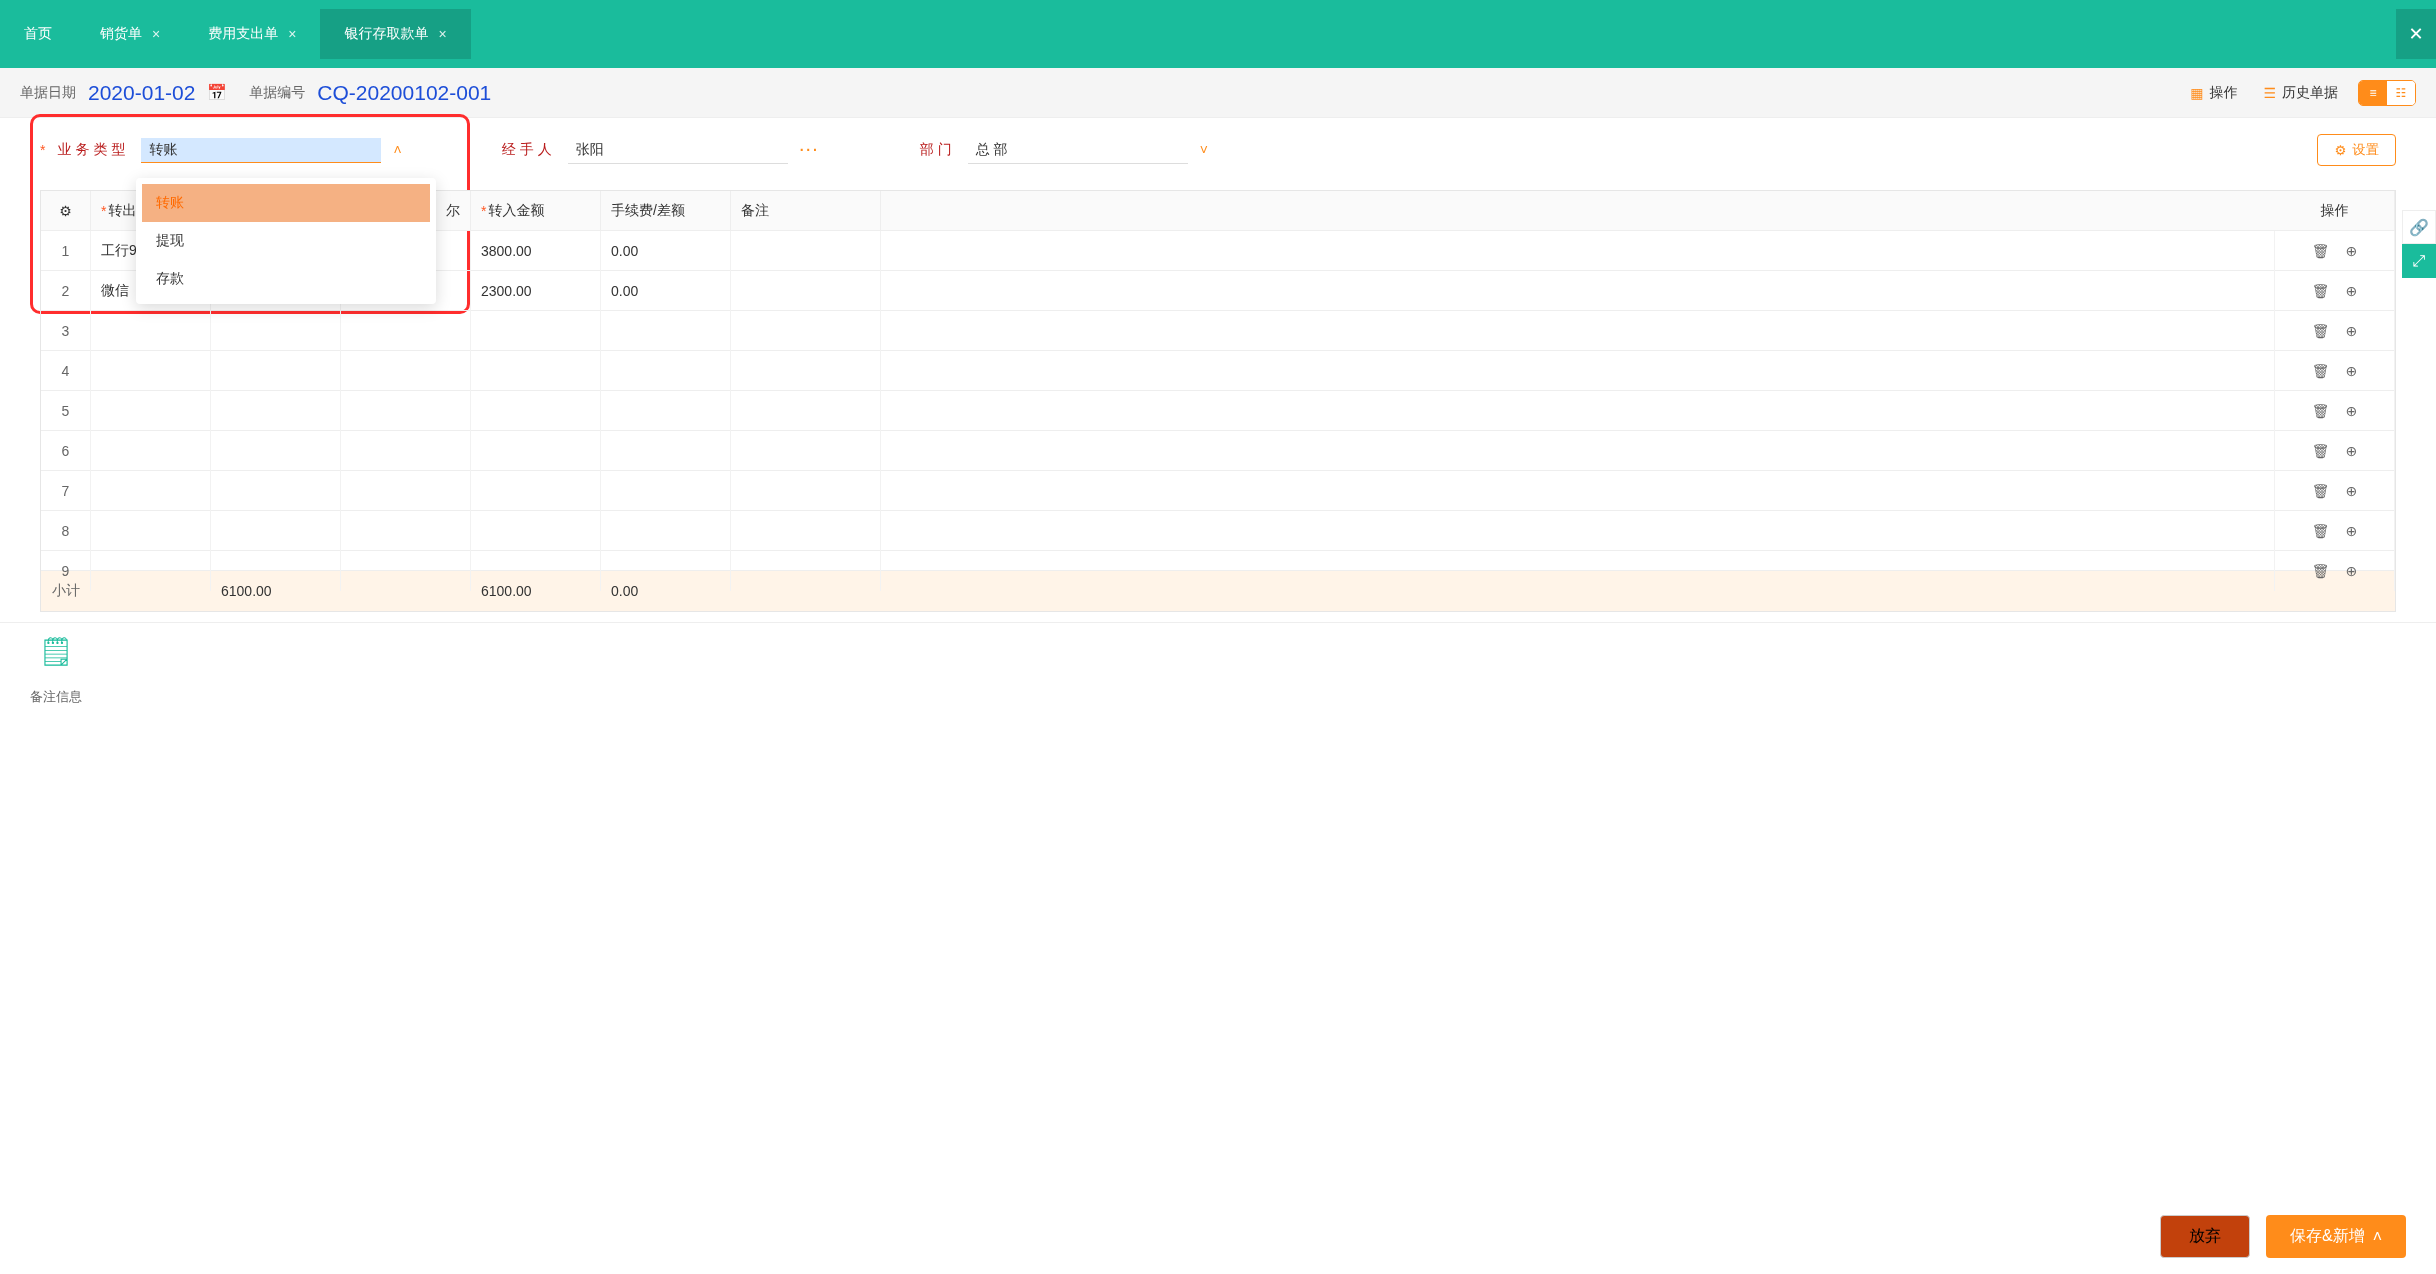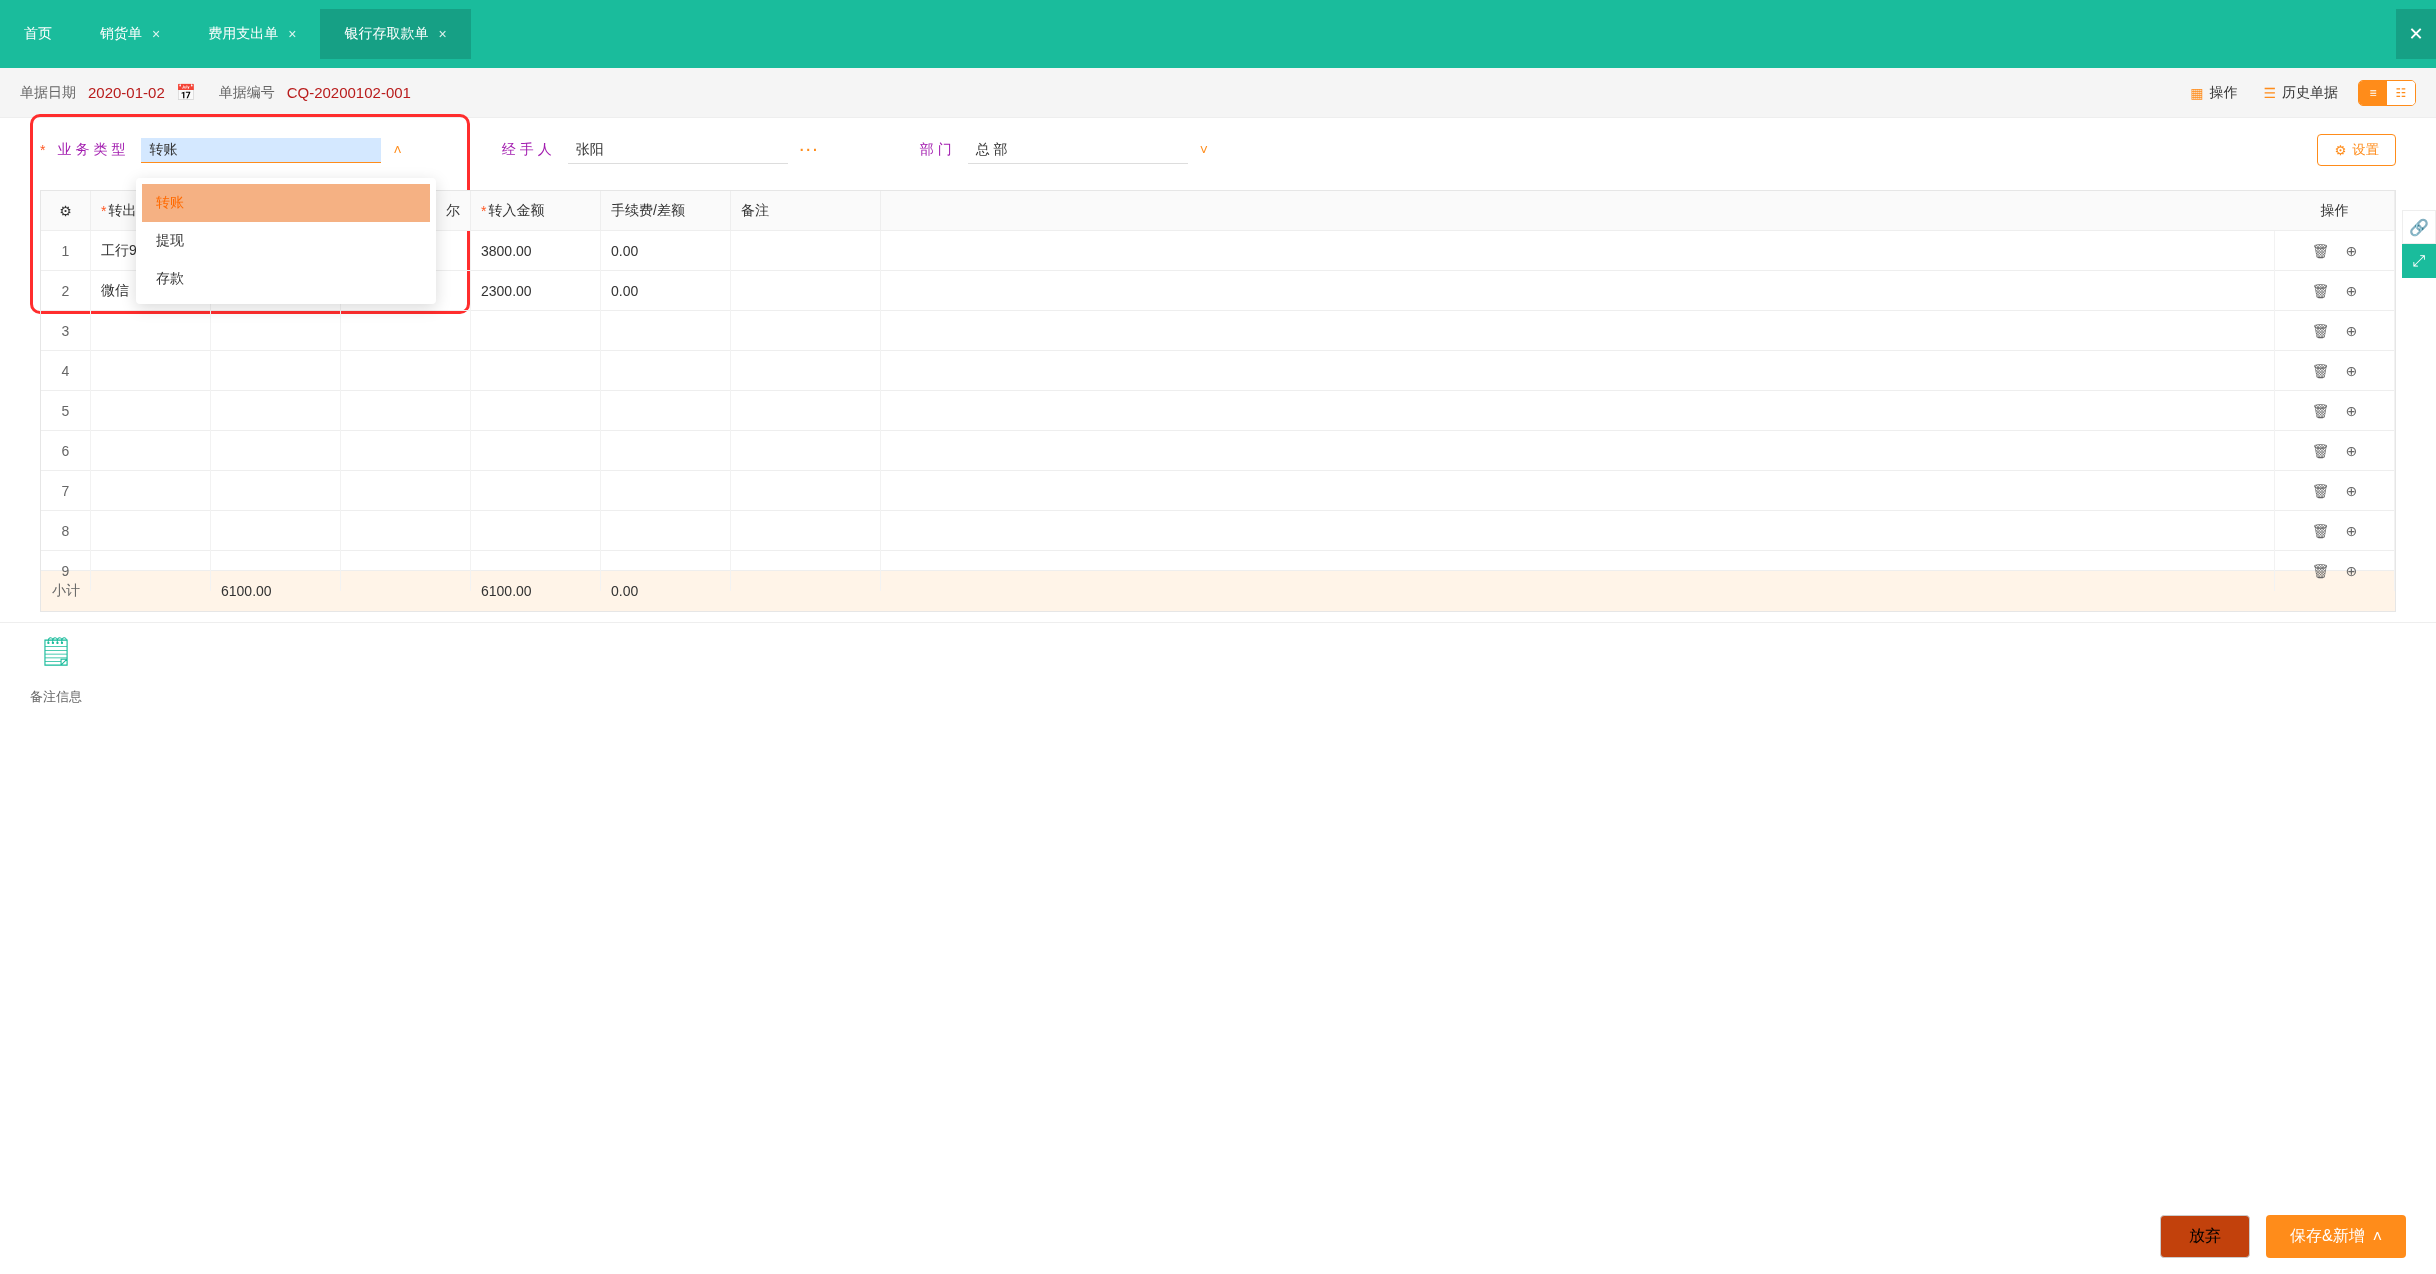--- a/index.html
+++ b/index.html
@@ -8,35 +8,35 @@
 
 .tab-bar { background: #1abc9c; height: 68px; display: flex; align-items: center; }
 .tab { padding: 0 24px; height: 50px; display: flex; align-items: center; color: #fff; cursor: pointer; gap: 10px; }
 .tab.active { background: #16a085; }
 .tab-close { color: #fff; font-size: 14px; opacity: 0.85; }
 .tab-bar-right { margin-left: auto; width: 40px; height: 50px; background: #16a085; display: flex; align-items: center; justify-content: center; color: #fff; font-size: 18px; cursor: pointer; }
 
 
 .toolbar { background: #f5f5f5; height: 50px; display: flex; align-items: center; padding: 0 20px; gap: 12px; border-bottom: 1px solid #eee; }
 .toolbar-label { color: #666; }
-.toolbar-value { color: #b91c1c; font-size: 15px; }
+.toolbar-value { color: #1d4ed8; font-size: 21px; }
 .cal-icon { color: #ff8c1a; font-size: 16px; }
 .toolbar-spacer { flex: 1; }
 .tb-action { display: flex; align-items: center; gap: 6px; cursor: pointer; color: #333; }
 .tb-action .ico { color: #ff8c1a; }
 .view-toggle { display: inline-flex; border: 1px solid #ff8c1a; border-radius: 5px; overflow: hidden; margin-left: 8px; }
 .view-toggle .vt { width: 28px; height: 24px; display: flex; align-items: center; justify-content: center; font-size: 12px; }
 .view-toggle .vt.active { background: #ff8c1a; color: #fff; }
 .view-toggle .vt.inactive { color: #ff8c1a; background: #fff; }
 
 
 .form-row { display: flex; align-items: center; padding: 16px 40px 0 40px; gap: 40px; position: relative; }
 .field { display: flex; align-items: center; gap: 12px; position: relative; }
 .req { color: #ff5722; }
-.field-label { color: #a21caf; letter-spacing: 4px; }
+.field-label { color: #b91c1c; letter-spacing: 4px; }
 .field-input { border: none; border-bottom: 1px solid #ff8c1a; background: #d4e8ff; color: #333; padding: 4px 8px; min-width: 240px; font-size: 14px; }
 .field-val { border-bottom: 1px solid #ddd; padding: 4px 8px; min-width: 220px; }
 .chev { color: #ff8c1a; font-size: 14px; }
 .dots { color: #ff8c1a; letter-spacing: 2px; font-weight: bold; }
 .settings-btn { margin-left: auto; border: 1px solid #ff8c1a; color: #ff8c1a; border-radius: 4px; padding: 6px 16px; display: flex; align-items: center; gap: 6px; cursor: pointer; background: #fff; }
 
 
 .highlight-box { position: absolute; border: 3px solid #ff2d2d; border-radius: 10px; pointer-events: none; }
 
 

